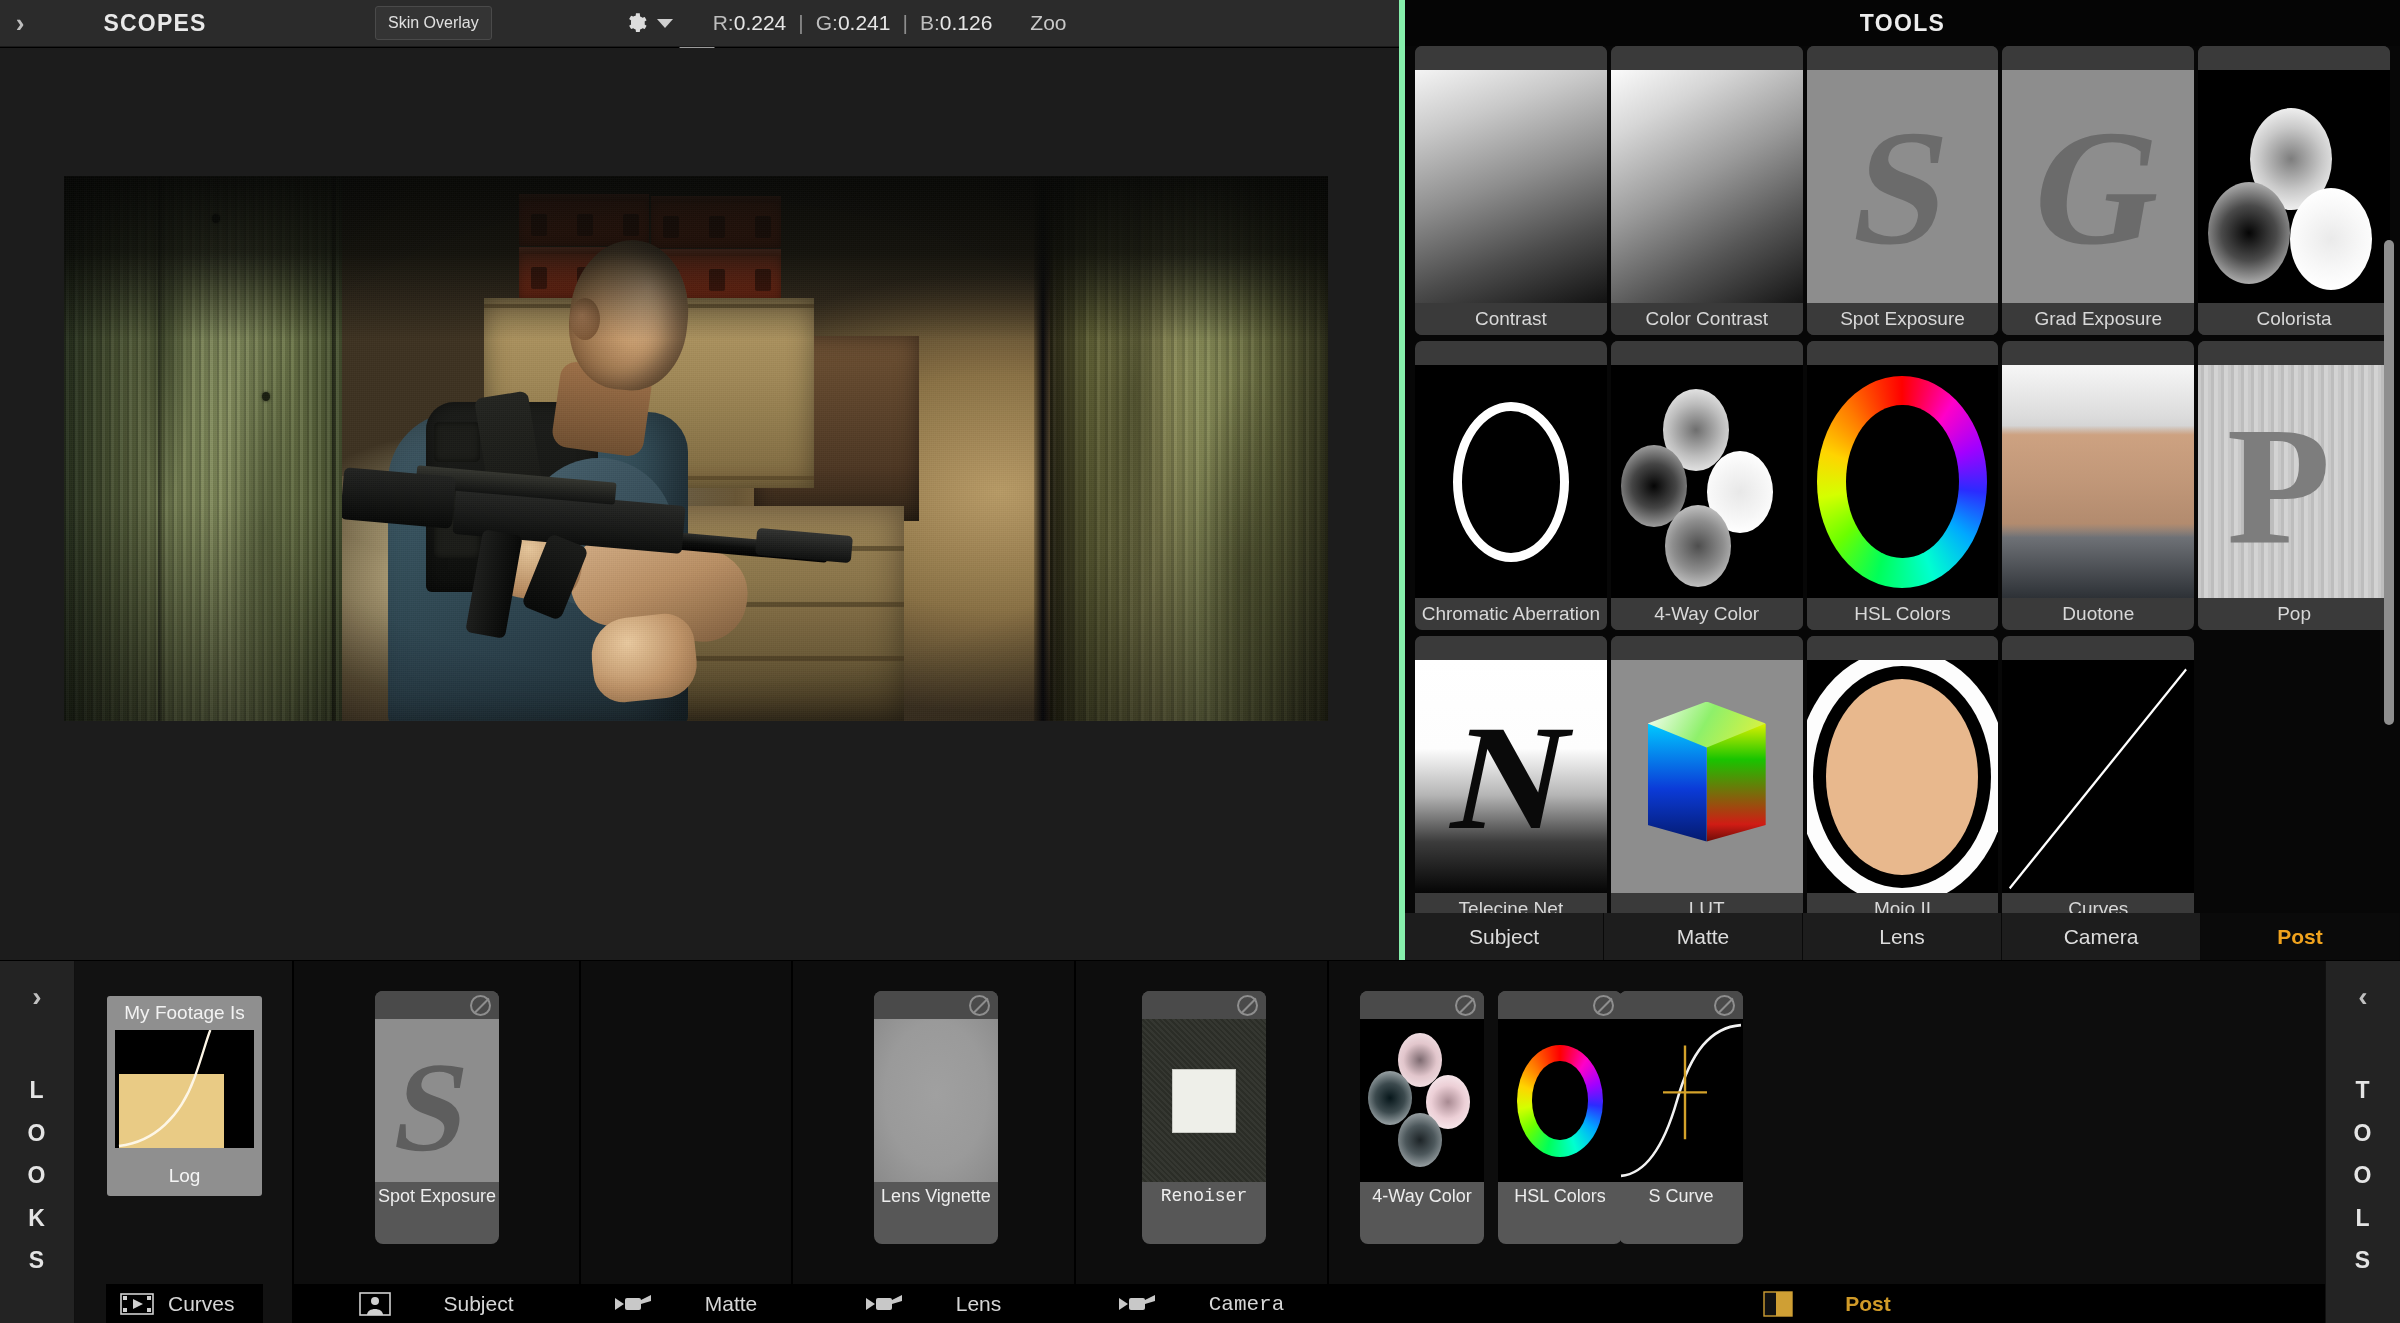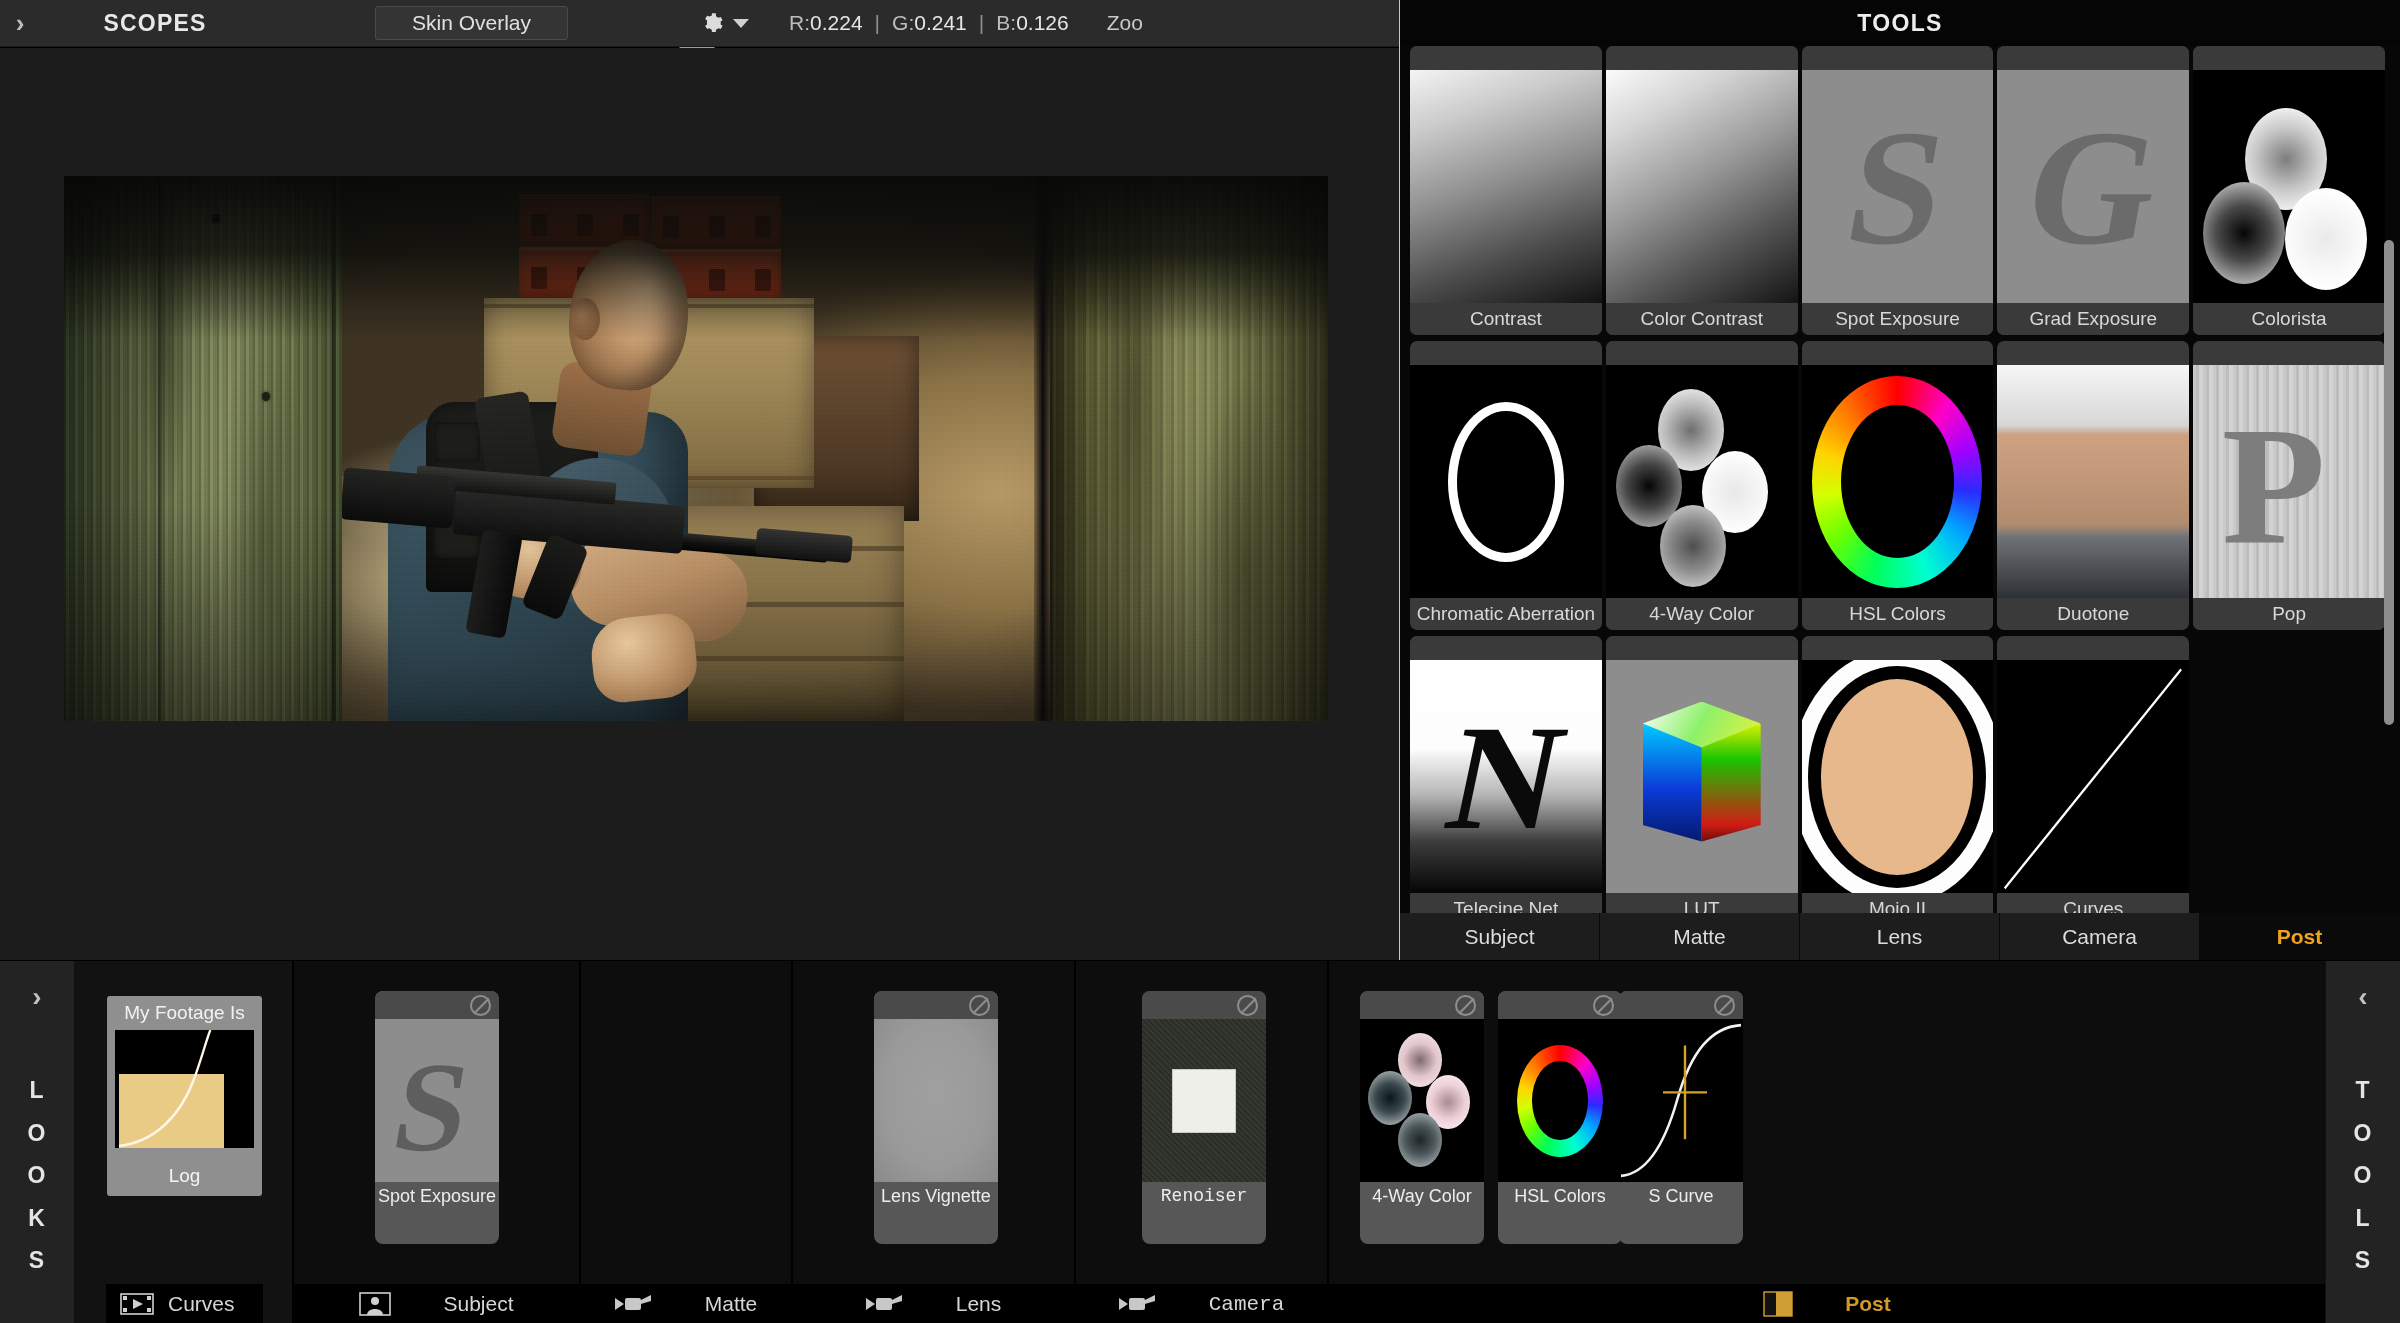--- a/index.html
+++ b/index.html
@@ -21,23 +21,23 @@
   .tb-chevron {
     width:40px; height:47px; display:flex; align-items:center; justify-content:center;
     color:#bdbdbd; font-size:26px; font-weight:bold; cursor:pointer;
   }
   .tb-title {
     width:230px; text-align:center; color:#e8e8e8;
     font-size:23px; font-weight:bold; letter-spacing:1.2px;
   }
   .tb-spacer1 { width:105px; }
   .skin-btn {
-    height:34px; padding:0 36px; display:flex; align-items:center; justify-content:center;
+    height:34px; padding:0 12px; display:flex; align-items:center; justify-content:center;
     border:1px solid #4a4a4a; border-radius:3px; background:#343434;
-    color:#e0e0e0; font-size:21px; cursor:pointer;
+    color:#e0e0e0; font-size:16px; cursor:pointer;
   }
   .tb-spacer2 { width:130px; }
   .gear-wrap { display:flex; align-items:center; gap:9px; cursor:pointer; }
   .gear-ico { width:26px; height:26px; display:block; }
   .caret-dn {
     width:0;height:0;border-left:8px solid transparent;border-right:8px solid transparent;
     border-top:9px solid #cfcfcf;
   }
   .rgb-readout {
     margin-left:40px; color:#e6e6e6; font-size:21px; display:flex; align-items:center; gap:0px;
@@ -269,21 +269,21 @@
   }
   .vignette {
     position:absolute; inset:0; pointer-events:none;
     background:radial-gradient(ellipse 74% 88% at 50% 50%, rgba(0,0,0,0) 48%, rgba(0,0,0,.55) 100%);
   }
 
   
   #toolspanel {
     position:absolute; left:1399px; top:0; width:1001px; height:960px;
     background:#070707;
-    border-left:1px solid #86efac;
+    border-left:6px solid #86efac;
   }
   .tp-title {
     height:46px; display:flex; align-items:center; justify-content:center;
     color:#ededed; font-size:23px; font-weight:bold; letter-spacing:1.3px;
     background:#050505;
   }
   .tp-grid {
     position:absolute; left:10px; top:46px; width:975px;
     display:grid; grid-template-columns:repeat(5,1fr); gap:6px 4px;
   }

